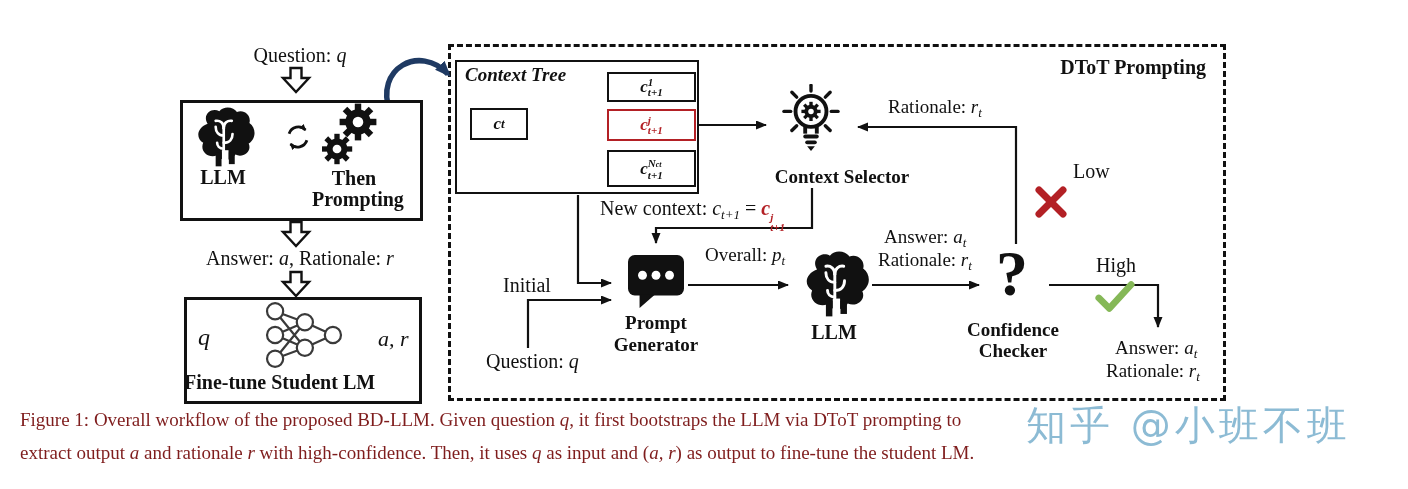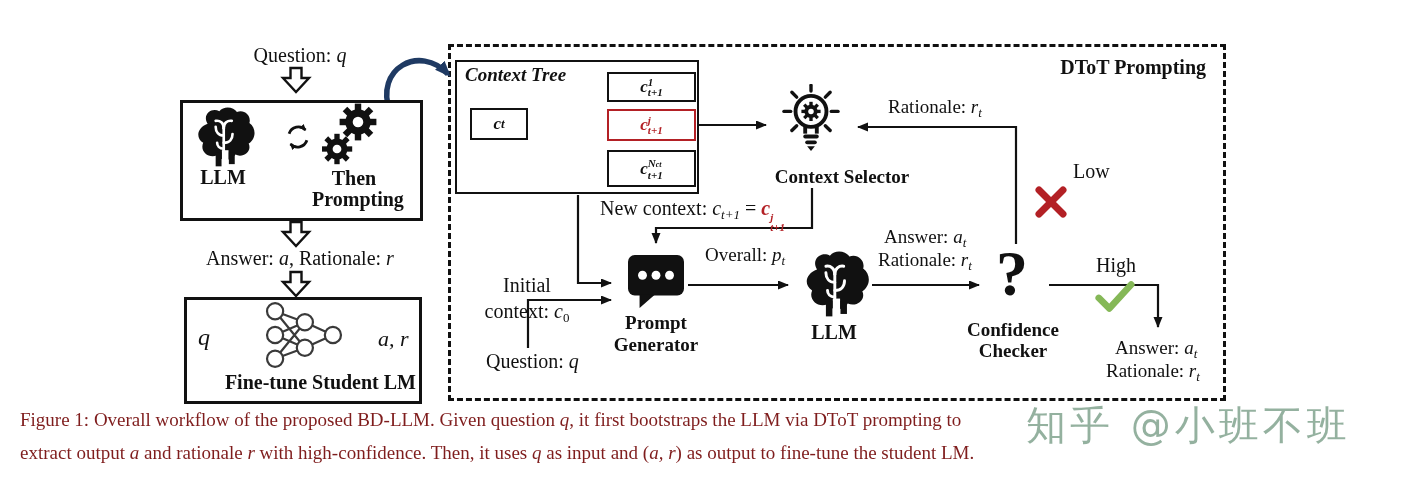--- a/index.html
+++ b/index.html
@@ -18,21 +18,21 @@
   .nodebox{position:absolute;border:2px solid #111;background:#fff;z-index:4;
            display:flex;align-items:center;justify-content:center;
            font-weight:bold;font-style:italic;font-size:17px;}
   .red{color:#b32025;}
   .rednode{border:2.5px solid #b32025;color:#b32025;}
   .dashedbox{position:absolute;border:3px dashed #111;background:transparent;z-index:1;}
   .connectors{position:absolute;left:0;top:0;z-index:2;pointer-events:none;}
   .icon{position:absolute;z-index:5;}
   .qmark{position:absolute;z-index:5;font-weight:bold;font-size:64px;line-height:64px;text-align:center;}
   .cap{position:absolute;font-size:19px;color:#7f1d1d;white-space:nowrap;z-index:5;}
-  .wm{position:absolute;left:1026px;top:398px;font-size:40px;color:#14532d;opacity:.45;
+  .wm{position:absolute;left:1026px;top:398px;font-size:40px;color:#0369a1;opacity:.45;
       font-family:"DejaVu Sans",sans-serif;letter-spacing:4px;white-space:nowrap;z-index:9;}
 </style>
 </head>
 <body>
 
 <div class="canvas">
 
   <svg width="0" height="0" style="position:absolute">
     <defs>
       <g id="gearshape">
@@ -132,21 +132,21 @@
     <g fill="#fff" stroke="#3a3a3a" stroke-width="2.6">
       <circle cx="11" cy="12" r="9.5"></circle>
         <circle cx="11" cy="40" r="9.5"></circle>
         <circle cx="11" cy="68" r="9.5"></circle>
       <circle cx="46" cy="25" r="9.5"></circle>
         <circle cx="46" cy="55" r="9.5"></circle>
       <circle cx="79" cy="40" r="9.5"></circle>
     </g>
   </svg>
   <div class="lbl mv" style="left:378px;top:326px;font-size:22px;">a, r</div>
-  <div class="lbl bold" style="left:184px;top:371px;width:232px;text-align:right;">Fine-tune Student LM</div>
+  <div class="lbl bold" style="left:184px;top:371px;width:232px;text-align:left;">Fine-tune Student LM</div>
 
   <div class="dashedbox" style="left:448px;top:44px;width:772px;height:351px;"></div>
   <div class="lbl bold" style="left:1020px;top:56px;width:186px;text-align:right;">DToT Prompting</div>
 
   <div class="innerbox" style="left:455px;top:60px;width:240px;height:130px;"></div>
   <div class="lbl bold" style="left:465px;top:64px;font-size:19px;font-style:italic;">Context Tree</div>
   <div class="nodebox" style="left:470px;top:108px;width:54px;height:28px;">
       <span>c</span>
       <span class="sb">t</span>
     </div>
@@ -203,21 +203,20 @@
     </g>
   </svg>
 
   <div class="lbl" style="left:600px;top:197px;"><span>New context: </span><span class="mv">c</span><span class="sb">t+1</span><span> = </span><span class="mv red bold">c</span><span class="stk red">
         <span>j</span>
         <span>t+1</span>
       </span></div>
 
   <div class="lbl ctr" style="left:478px;top:227px;width:98px;line-height:26px;margin-top:45px;">
     <div>Initial</div>
-    <div><span>context: </span><span class="mv">c</span><span class="sb" style="font-style:normal">0</span></div>
   </div>
   <div class="lbl" style="left:486px;top:350px;"><span>Question: </span><span class="mv">q</span></div>
 
   <svg class="icon" style="left:626px;top:254px;" width="60" height="56" viewBox="0 0 60 58">
     <rect x="1" y="1" width="58" height="42" rx="7" fill="#111"></rect>
     <polygon points="13,42 13,56 29,42" fill="#111"></polygon>
     <circle cx="16" cy="22" r="4.6" fill="#fff"></circle>
       <circle cx="30" cy="22" r="4.6" fill="#fff"></circle>
       <circle cx="44" cy="22" r="4.6" fill="#fff"></circle>
   </svg>

